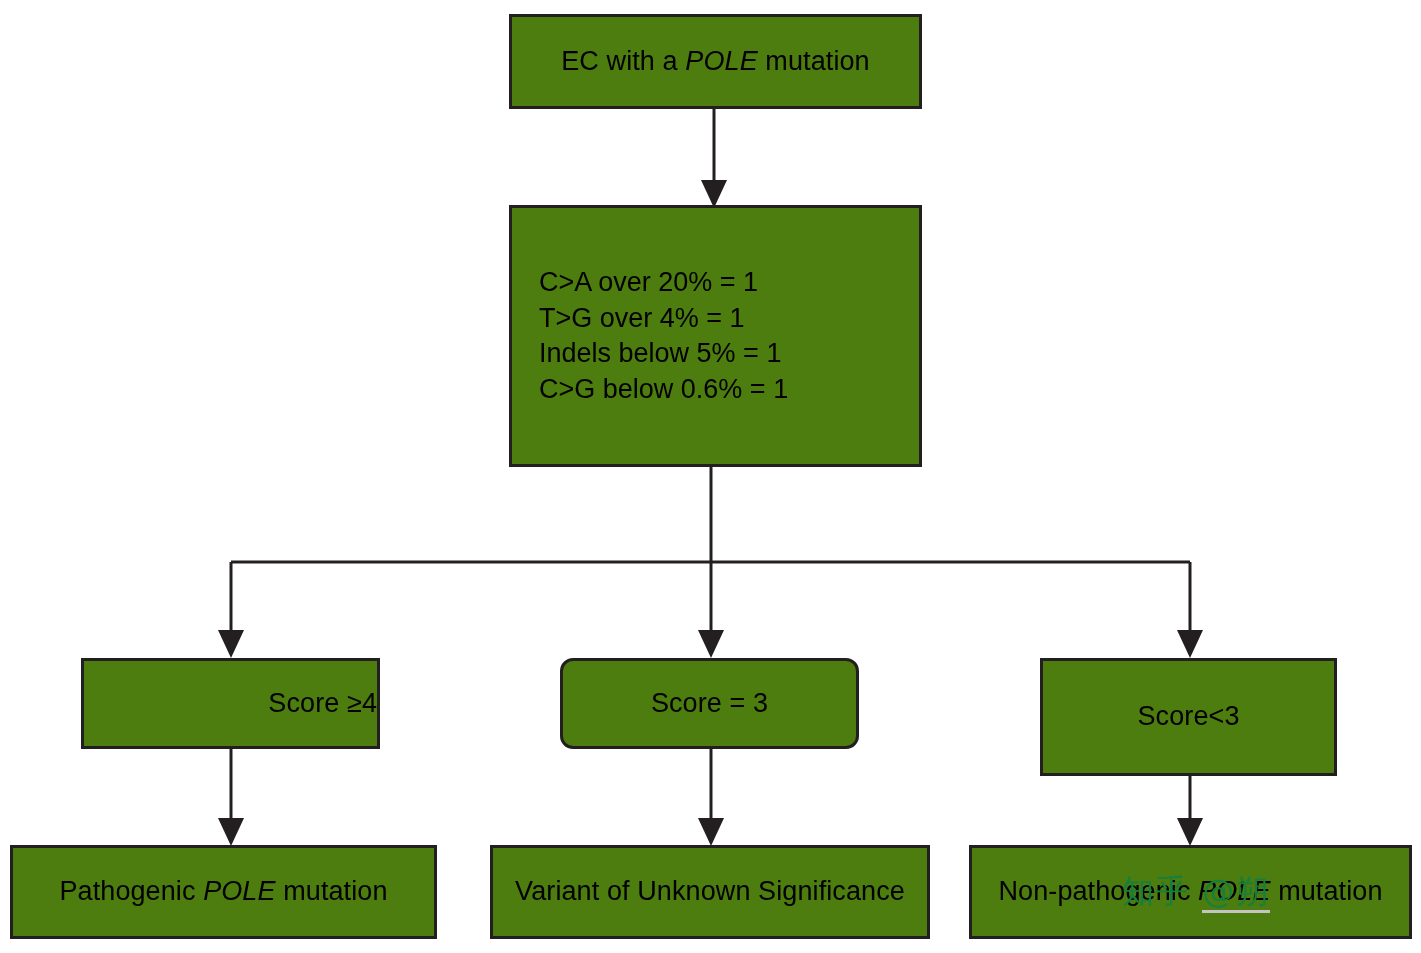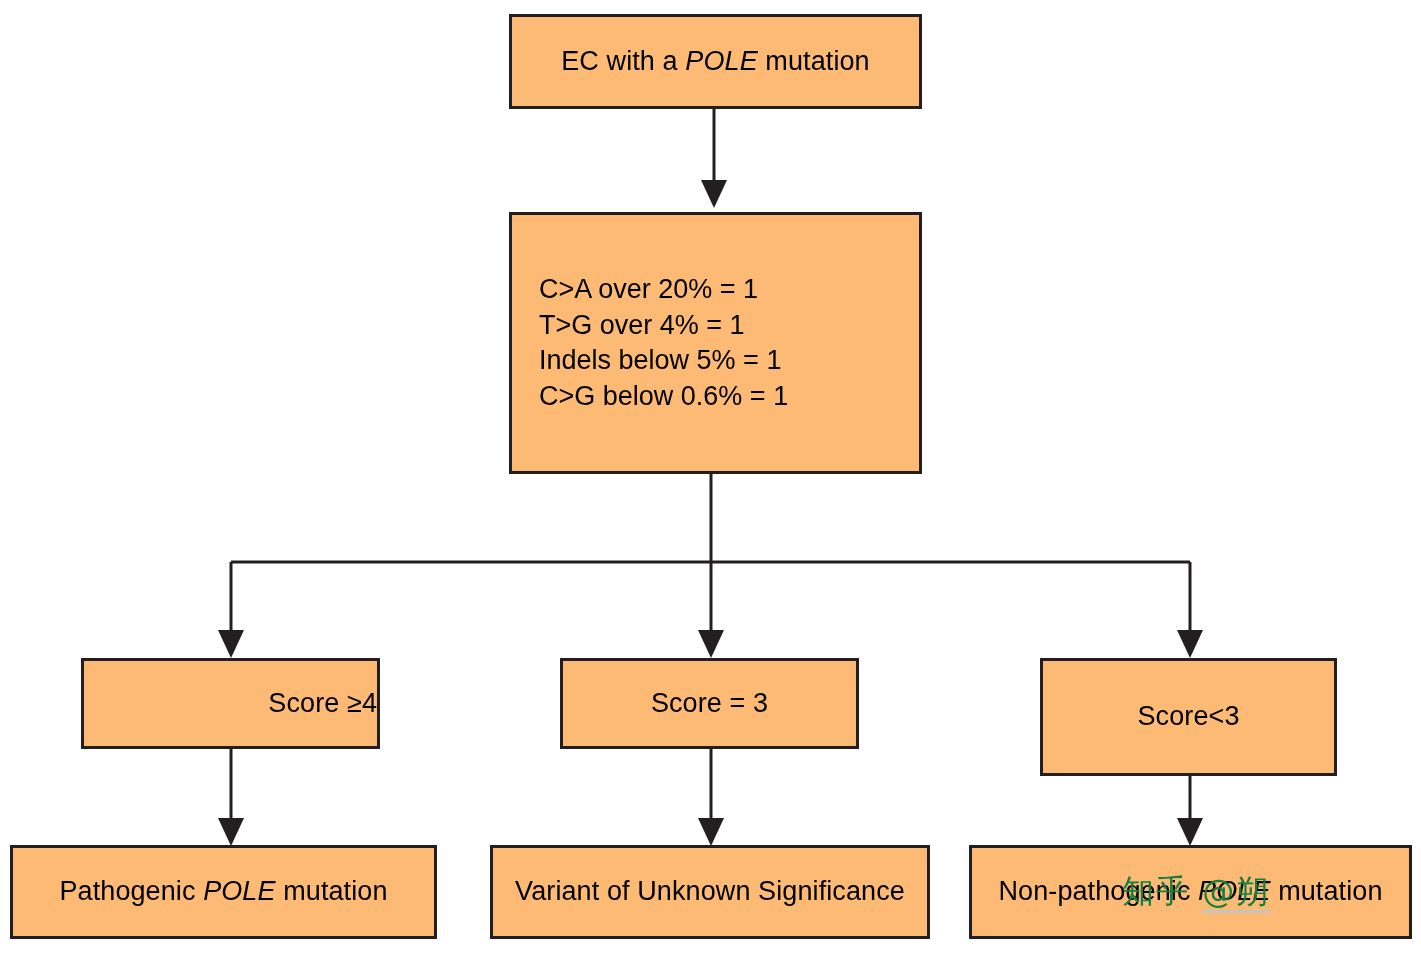--- a/index.html
+++ b/index.html
@@ -19,21 +19,21 @@
     position: absolute;
     left: 0;
     top: 0;
     width: 1421px;
     height: 953px;
   }
   .node {
     position: absolute;
     box-sizing: border-box;
     border: 3px solid #231f20;
-    background: #fdba74;
+    background: #4d7c0f;
     display: flex;
     align-items: center;
     justify-content: center;
     text-align: center;
   }
   .node-label {
     font-size: 27px;
     line-height: 1.25;
     letter-spacing: 0.1px;
     white-space: nowrap;
@@ -41,34 +41,34 @@
   .node-label .gene {
     font-style: italic;
   }
 
   
   #node-root {
     left: 509px;  top: 14px;
     width: 413px; height: 95px;
   }
   #node-criteria {
-    left: 509px;  top: 212px;
+    left: 509px;  top: 205px;
     width: 413px; height: 262px;
     justify-content: flex-start;
     padding-left: 27px;
   }
   #node-criteria .criteria-list {
     text-align: left;
     font-size: 27px;
     line-height: 35.5px;
   }
   #node-criteria .criteria-line { white-space: nowrap; }
 
   #node-score-high { left: 81px;   top: 658px; width: 299px; height: 91px; justify-content: flex-end; }
-  #node-score-mid  { left: 560px;  top: 658px; width: 299px; height: 91px; }
+  #node-score-mid  { left: 560px;  top: 658px; width: 299px; height: 91px; border-radius: 13px; }
   #node-score-low  { left: 1040px; top: 658px; width: 297px; height: 118px; }
 
   #node-result-path    { left: 10px;  top: 845px; width: 427px; height: 94px; }
   #node-result-vus     { left: 490px; top: 845px; width: 440px; height: 94px; }
   #node-result-nonpath { left: 969px; top: 845px; width: 443px; height: 94px; }
 
   
   #connectors {
     position: absolute;
     left: 0; top: 0;

